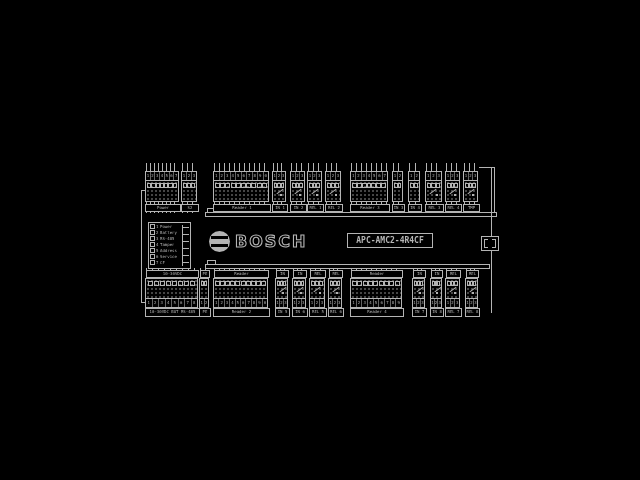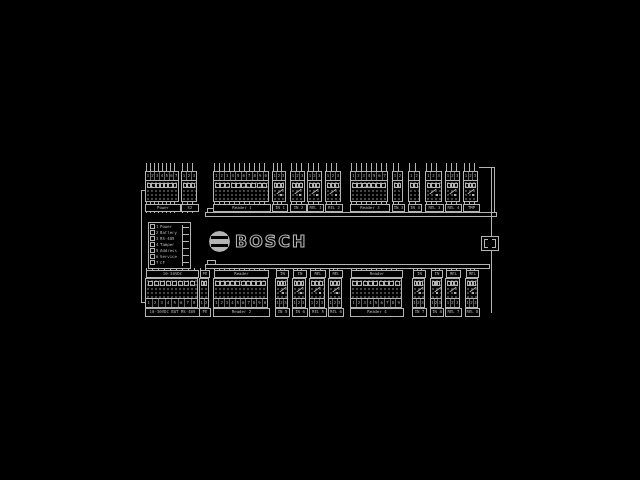--- a/index.html
+++ b/index.html
@@ -141,20 +141,23 @@
 
   <div class="abs" id="logo">
     <div id="logo-icon">
       <div class="pole"></div>
       <div class="slot a"></div>
       <div class="slot b"></div>
     </div>
     <span id="logo-text">BOSCH</span>
   </div>
 
+  <div class="abs" id="plate">
+    <span>APC-AMC2-4R4CF</span>
+  </div>
 
   <div class="abs" id="groups-root" style="left:0;top:0;">
       <div class="abs ticks" style="left: 146px; width: 32px; height: 8px; top: 163px; background-image: repeating-linear-gradient(90deg,var(--ink) 0 1px,transparent 1px 4px);"></div>
       <div class="abs ticks" style="left: 146px; width: 32px; top: 202px; height: 11px; background-image: repeating-linear-gradient(90deg,var(--ink) 0 1px,transparent 1px 4px);"></div>
       <div class="tblock top" style="left: 145px; top: 171px; width: 34px; height: 31px; display: flex; flex-direction: column;">
         <div class="pinrow">
           <span>1</span>
           <span>2</span>
           <span>3</span>
           <span>4</span>

